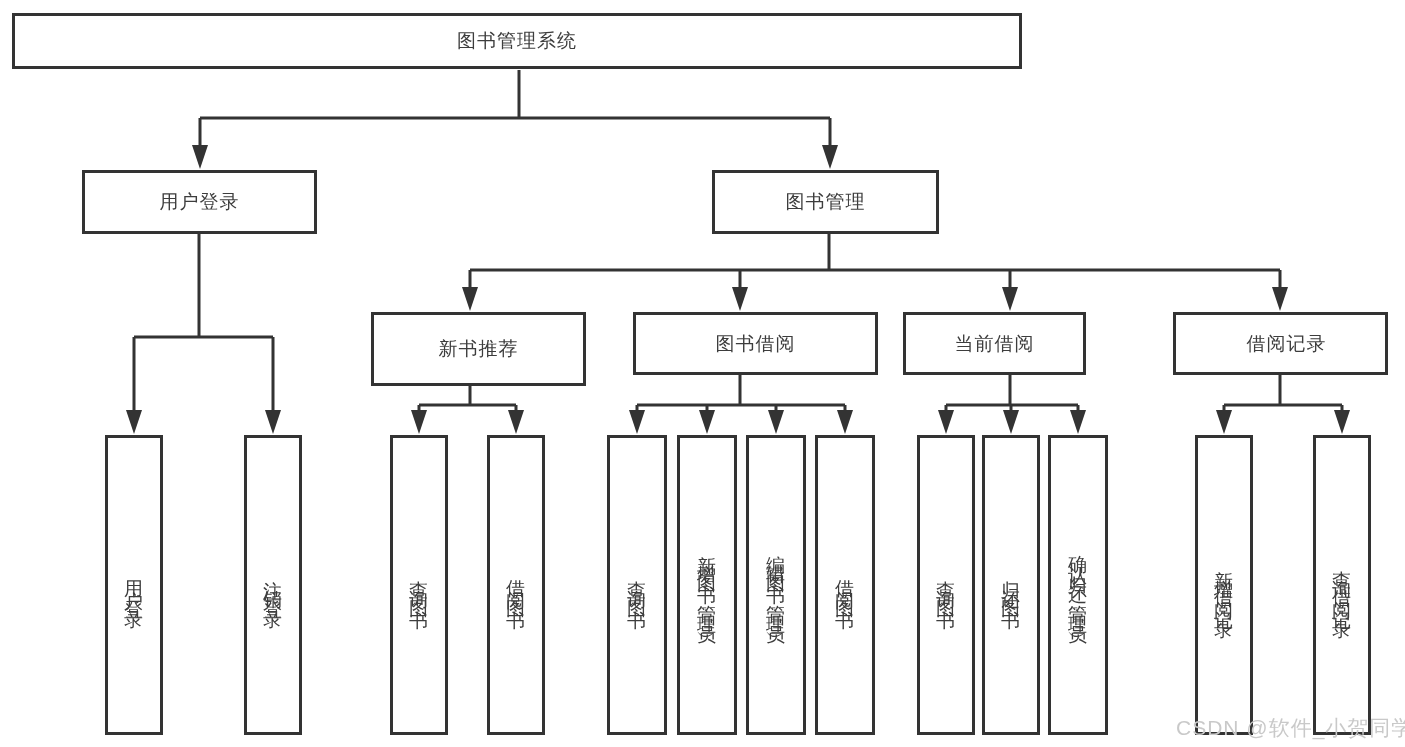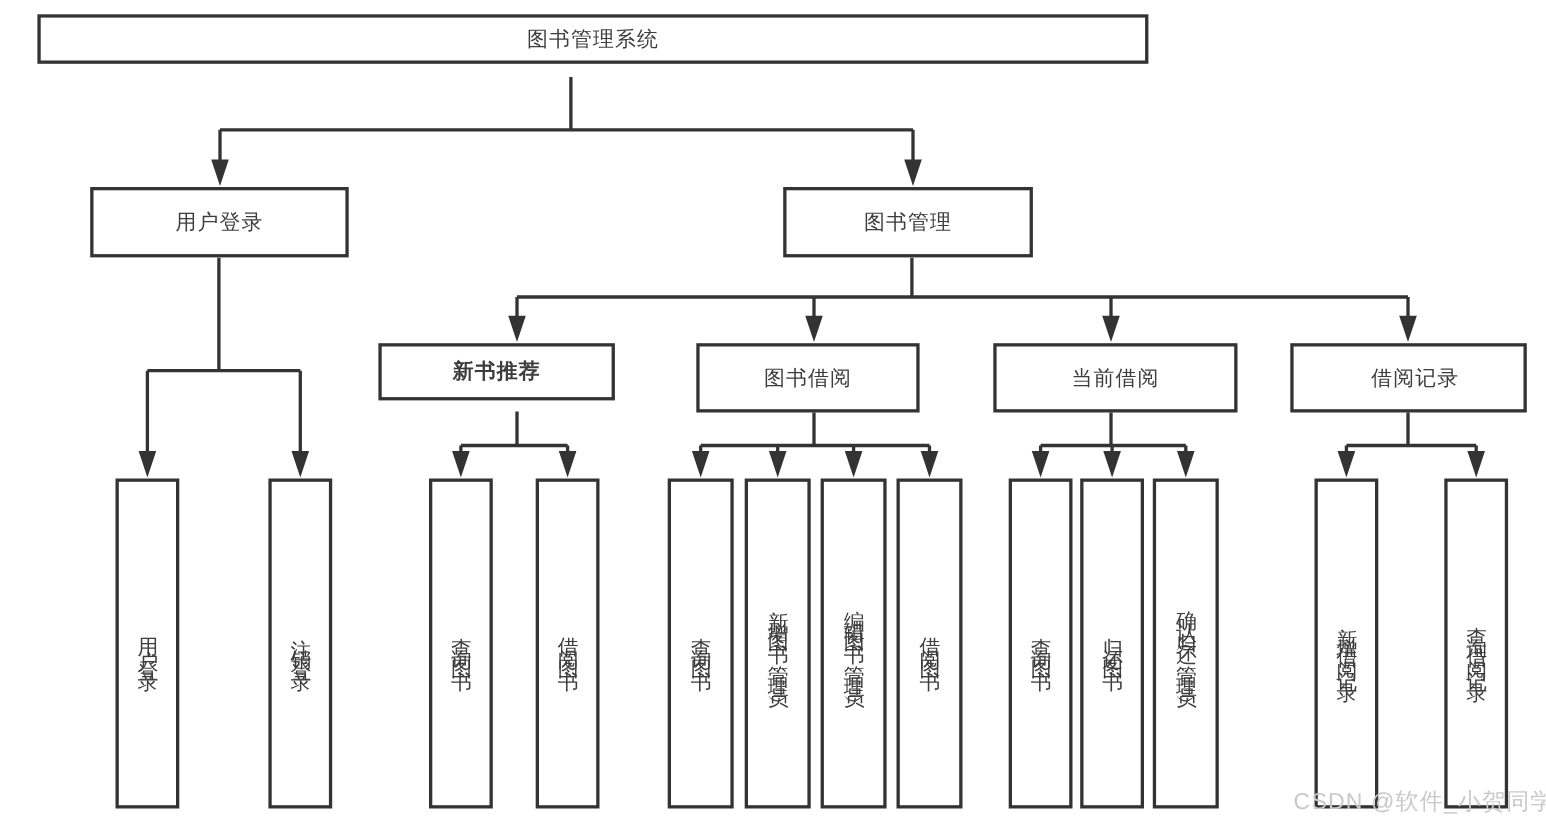--- a/index.html
+++ b/index.html
@@ -86,28 +86,28 @@
       <polygon points="776,434 768,410 784,410"></polygon>
       <polygon points="845,434 837,410 853,410"></polygon>
       <polygon points="946,434 938,410 954,410"></polygon>
       <polygon points="1011,434 1003,410 1019,410"></polygon>
       <polygon points="1078,434 1070,410 1086,410"></polygon>
       <polygon points="1224,434 1216,410 1232,410"></polygon>
       <polygon points="1342,434 1334,410 1350,410"></polygon>
     </g>
   </svg>
 
-  <div class="node hnode" style="left:12px; top:13px; width:1010px; height:45px;margin-left:22px;">图书管理系统</div>
+  <div class="node hnode" style="left:12px; top:13px; width:1010px; height:56px;">图书管理系统</div>
 
   <div class="node hnode" style="left:82px; top:170px; width:235px; height:64px;">用户登录</div>
   <div class="node hnode" style="left:712px; top:170px; width:227px; height:64px;">图书管理</div>
 
-  <div class="node hnode" style="left:344px; top:312px; width:215px; height:52px;font-weight:bold;">新书推荐</div>
-  <div class="node hnode" style="left:633px; top:312px; width:203px; height:63px;">图书借阅</div>
-  <div class="node hnode" style="left:903px; top:312px; width:222px; height:63px;">当前借阅</div>
+  <div class="node hnode" style="left:371px; top:312px; width:215px; height:74px;">新书推荐</div>
+  <div class="node hnode" style="left:633px; top:312px; width:245px; height:63px;">图书借阅</div>
+  <div class="node hnode" style="left:903px; top:312px; width:183px; height:63px;">当前借阅</div>
   <div class="node hnode" style="left:1173px; top:312px; width:215px; height:63px;padding-left:12px;">借阅记录</div>
 
   <div class="node vnode" style="left:105px; top:435px; width:58px; height:300px;">
     <span>用户登录</span>
   </div>
   <div class="node vnode" style="left:244px; top:435px; width:58px; height:300px;">
     <span>注销登录</span>
   </div>
 
   <div class="node vnode" style="left:390px; top:435px; width:58px; height:300px;">

